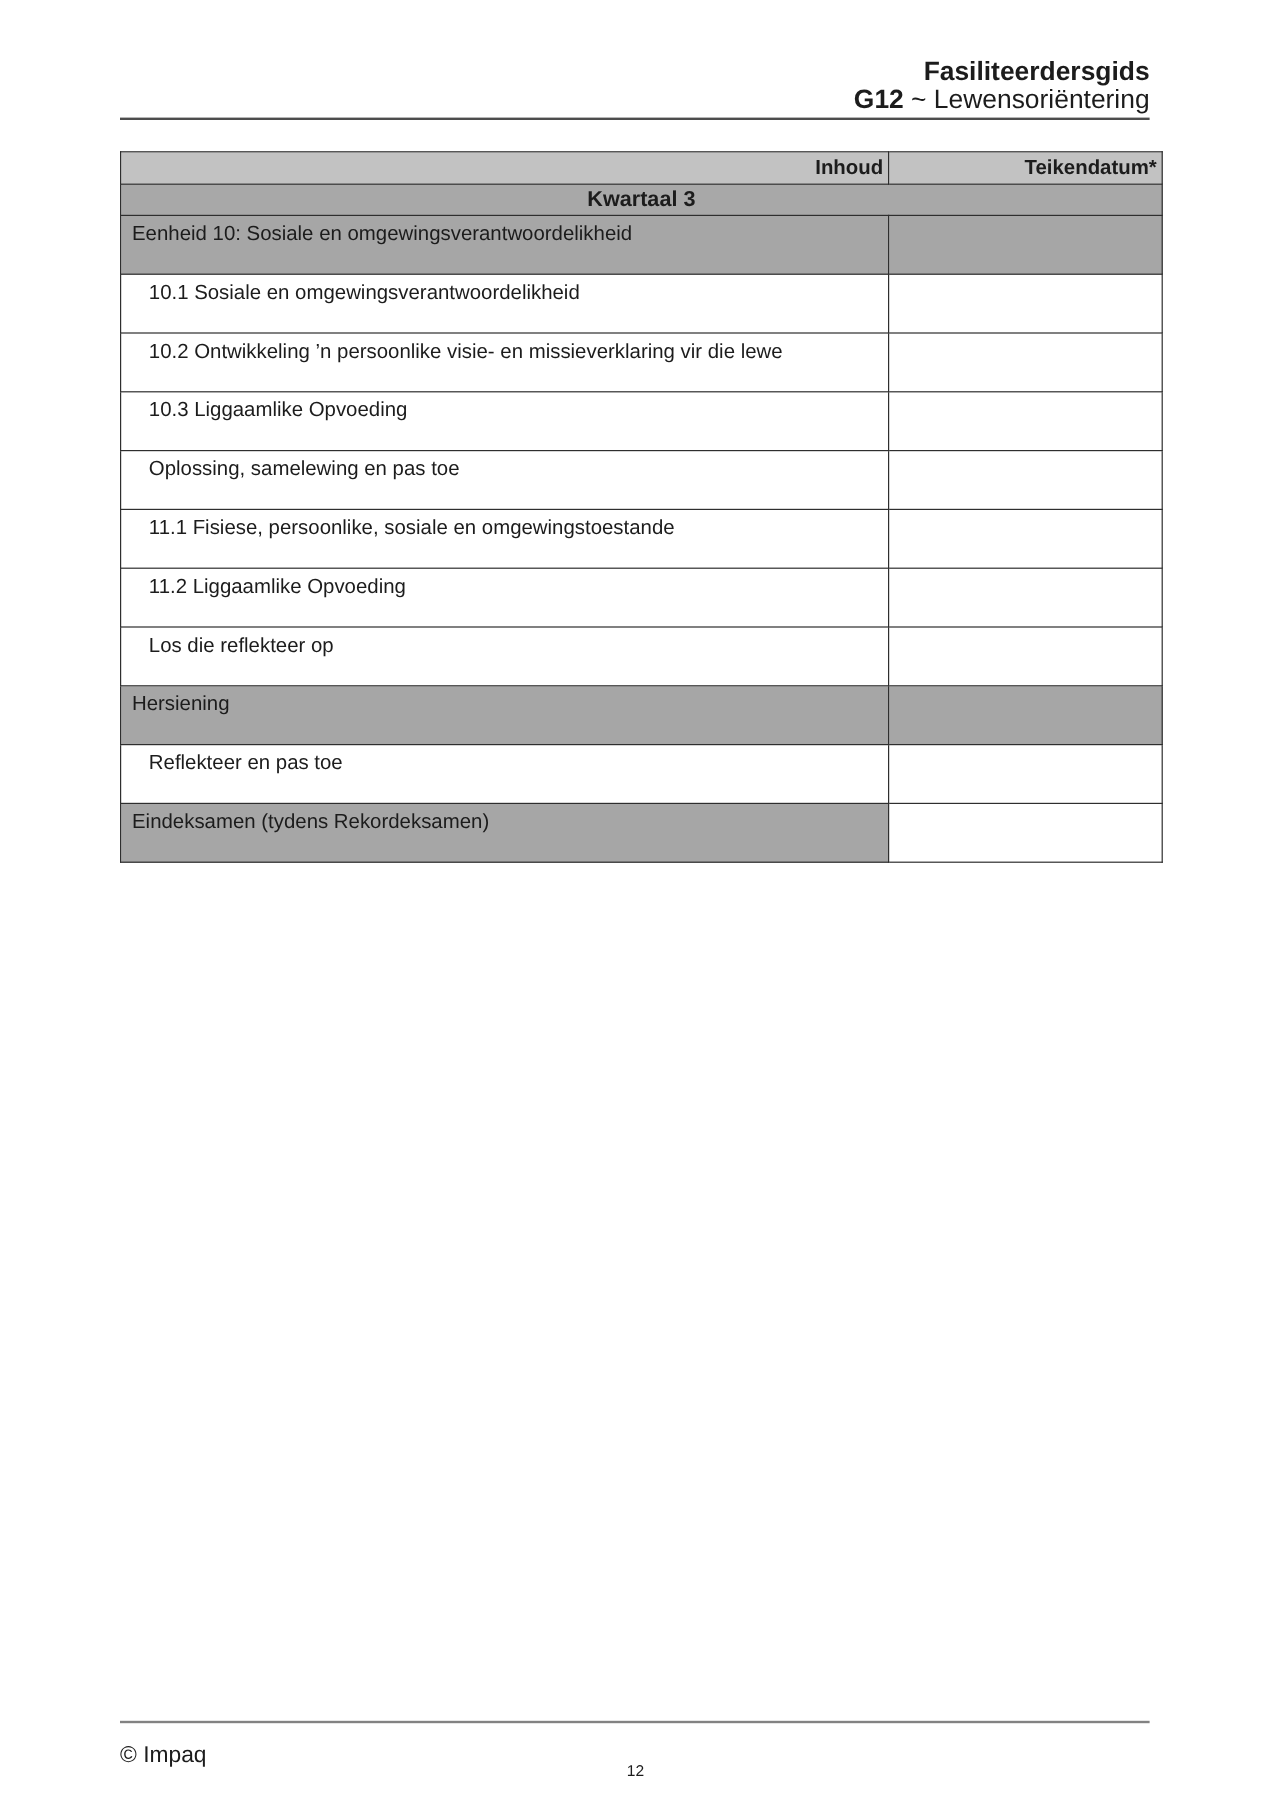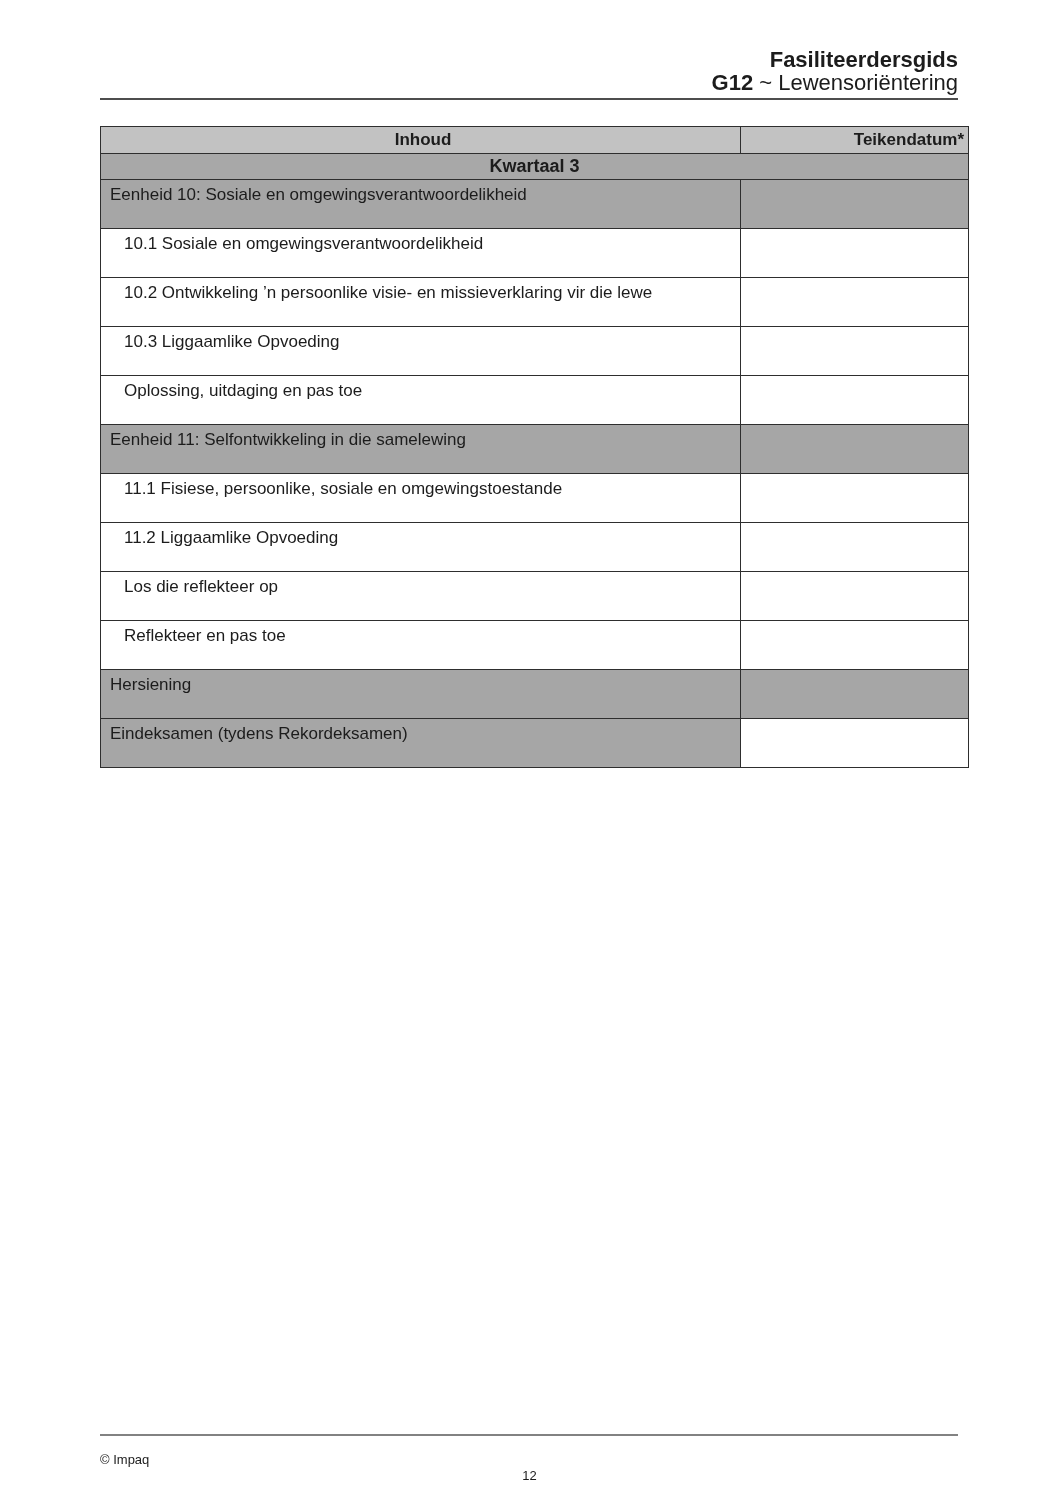--- a/index.html
+++ b/index.html
@@ -50,21 +50,21 @@
     border: 1.5px solid #2e2e2e;
     vertical-align: top;
     font-weight: normal;
   }
   tr.head-row th {
     height: 27px;
     background: #c2c2c2;
     font-weight: bold;
     vertical-align: middle;
     padding: 2px 4px 2px 9px;
-    text-align: center;
+    text-align: right;
   }
   tr.head-row th.date-col {
     text-align: right;
     padding: 2px 4px;
   }
   tr.banner-row td {
     height: 17px;
     background: #a8a8a8;
     font-weight: bold;
     font-size: 18px;
@@ -83,21 +83,21 @@
     top: 1434px;
     left: 100px;
     width: 858px;
     height: 2px;
     background: #828282;
   }
   .footer-copyright {
     position: absolute;
     top: 1452px;
     left: 100px;
-    font-size: 13px;
+    font-size: 19px;
   }
   .footer-page-number {
     position: absolute;
     top: 1452px;
     left: 0;
     width: 1059px;
     text-align: center;
     font-size: 13px;
     margin-top: 16px;
   }
@@ -136,46 +136,42 @@
       </tr>
       <tr class="data-row">
         <td class="bg-white indent">10.2 Ontwikkeling ’n persoonlike visie- en missieverklaring vir die lewe</td>
         <td class="bg-white">&nbsp;</td>
       </tr>
       <tr class="data-row">
         <td class="bg-white indent">10.3 Liggaamlike Opvoeding</td>
         <td class="bg-white">&nbsp;</td>
       </tr>
       <tr class="data-row">
-        <td class="bg-white indent">Oplossing, uitdaging en pas toe</td>
+        <td class="bg-white indent">Oplossing, samelewing en pas toe</td>
         <td class="bg-white">&nbsp;</td>
-      </tr>
-      <tr class="data-row">
-        <td class="bg-gray">Eenheid 11: Selfontwikkeling in die samelewing</td>
-        <td class="bg-gray">&nbsp;</td>
       </tr>
       <tr class="data-row">
         <td class="bg-white indent">11.1 Fisiese, persoonlike, sosiale en omgewingstoestande</td>
         <td class="bg-white">&nbsp;</td>
       </tr>
       <tr class="data-row">
         <td class="bg-white indent">11.2 Liggaamlike Opvoeding</td>
         <td class="bg-white">&nbsp;</td>
       </tr>
       <tr class="data-row">
         <td class="bg-white indent">Los die reflekteer op</td>
         <td class="bg-white">&nbsp;</td>
       </tr>
       <tr class="data-row">
+        <td class="bg-gray">Hersiening</td>
+        <td class="bg-gray">&nbsp;</td>
+      </tr>
+      <tr class="data-row">
         <td class="bg-white indent">Reflekteer en pas toe</td>
         <td class="bg-white">&nbsp;</td>
-      </tr>
-      <tr class="data-row">
-        <td class="bg-gray">Hersiening</td>
-        <td class="bg-gray">&nbsp;</td>
       </tr>
       <tr class="data-row">
         <td class="bg-gray">Eindeksamen (tydens Rekordeksamen)</td>
         <td class="bg-white">&nbsp;</td>
       </tr>
     </tbody>
 </table>
 
 <div class="footer-rule"></div>
 <div class="footer-copyright">© Impaq</div>

